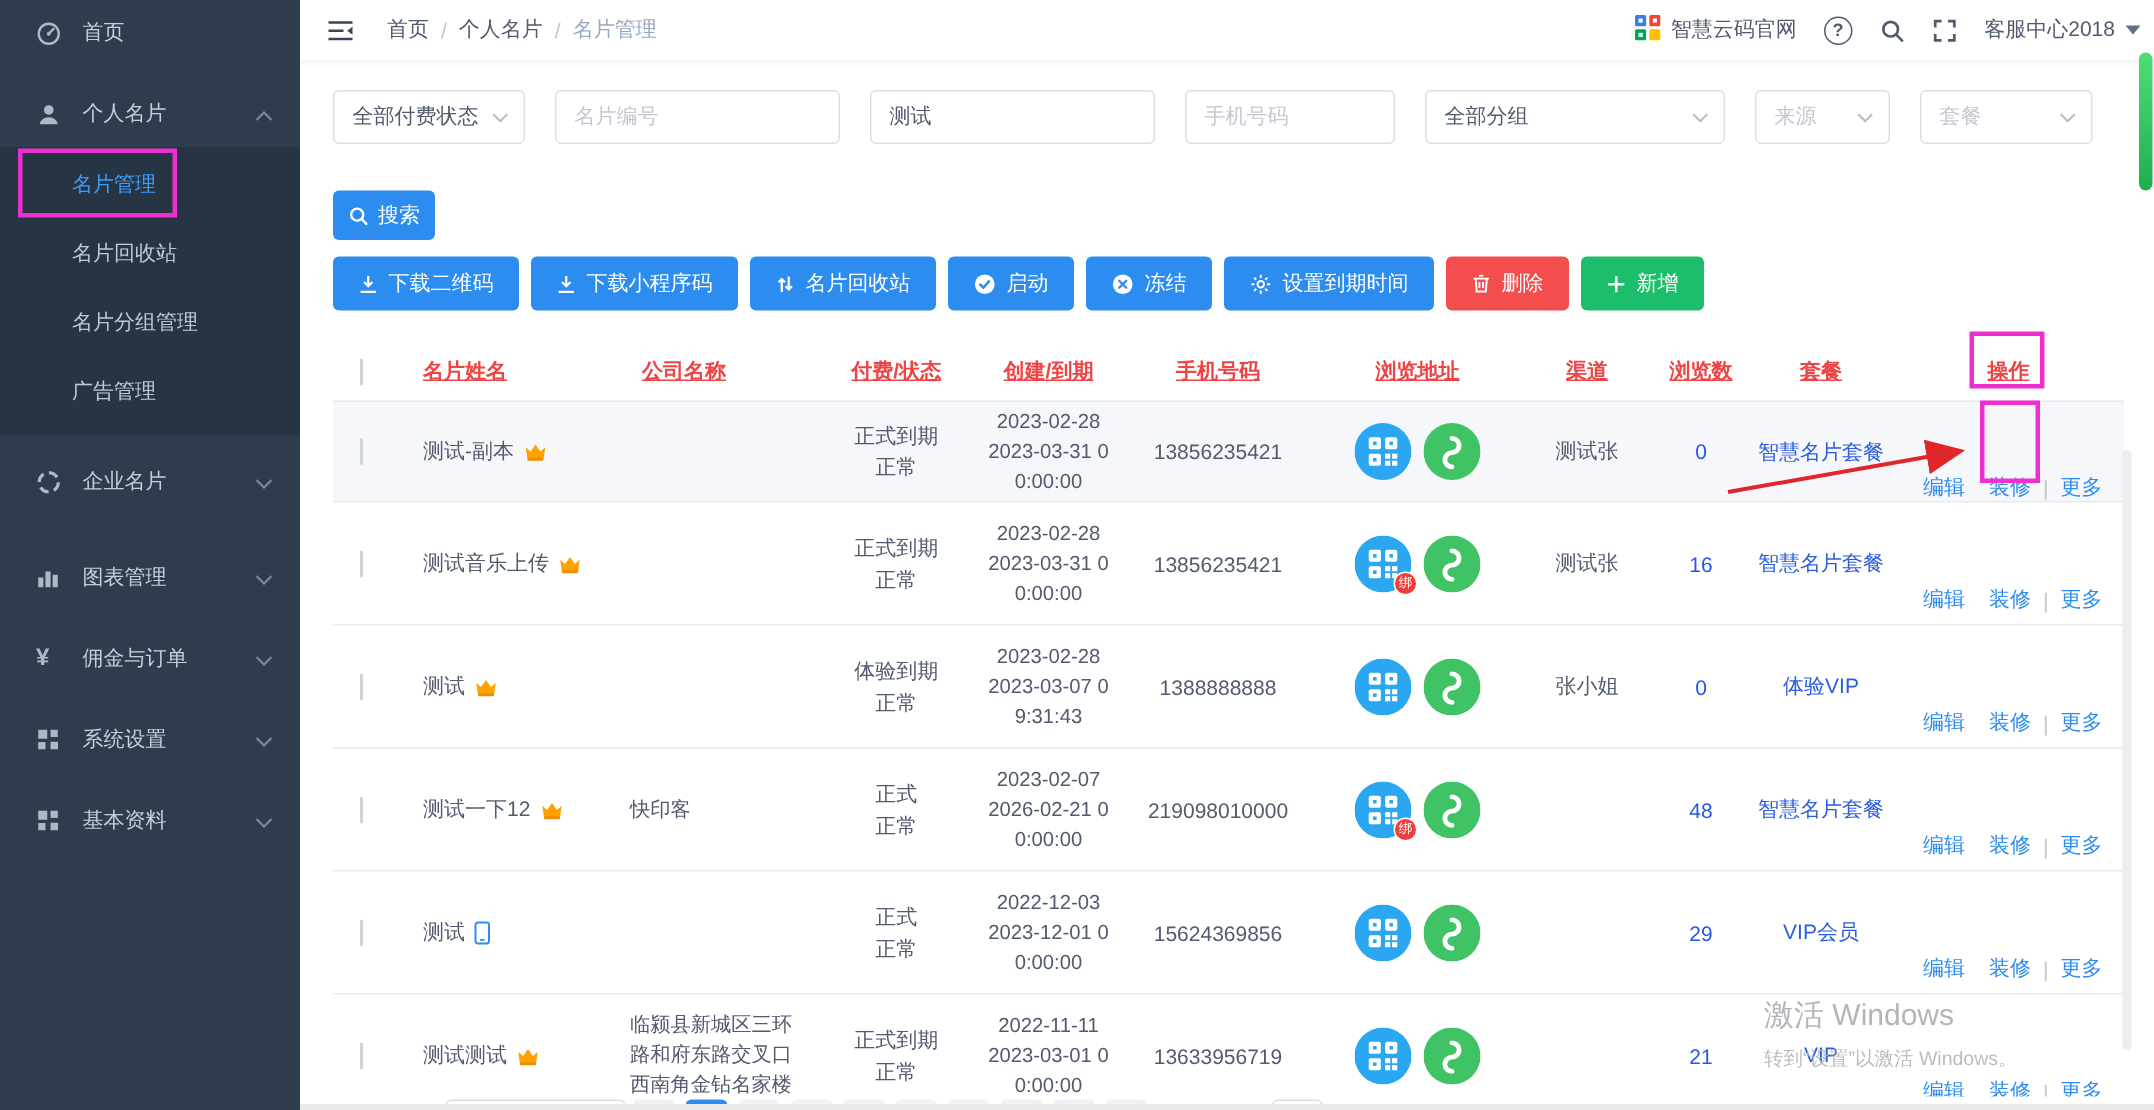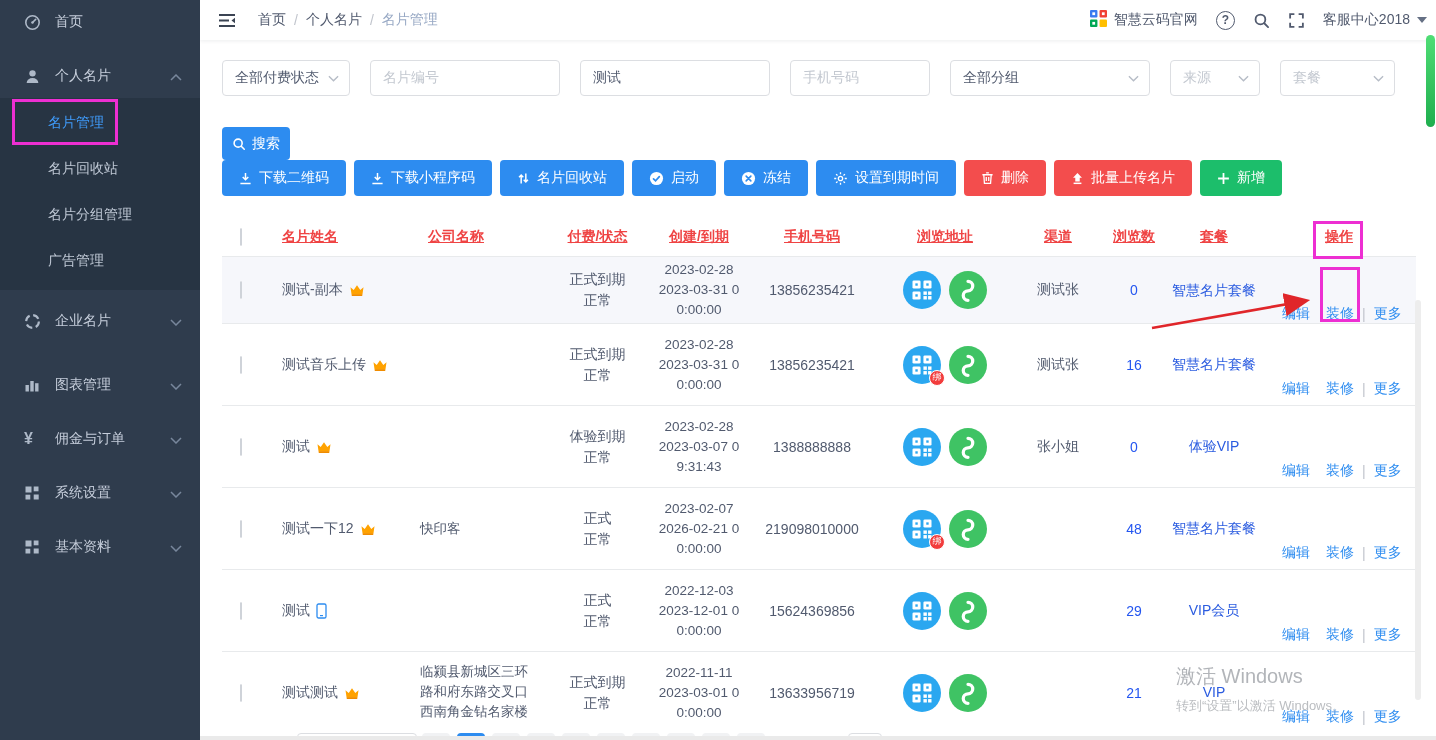--- a/index.html
+++ b/index.html
@@ -33,21 +33,21 @@
 
   
   .content { position:absolute; left:200px; top:40px; width:1236px; height:700px; background:#fff; padding:20px 20px 0 22px; overflow:hidden; }
   .filters { display:flex; gap:20px; }
   .fld { height:36px; border:1px solid #dcdee2; border-radius:4px; display:flex; align-items:center; padding:0 12px; position:relative; background:#fff; }
   .fld.sel { padding-right:30px; cursor:pointer; }
   .fld .dchev { position:absolute; right:10px; color:#b6bcc6; display:flex; }
   .val { color:#515a6e; } .ph { color:#c3c8d0; }
 
   .search-btn { margin-top:31px; width:68px; height:33px; border-radius:4px; background:#2d8cf0; color:#fff; display:flex; align-items:center; justify-content:center; gap:6px; cursor:pointer; }
-  .batch { display:flex; gap:8px; }
+  .batch { margin-top:11px; display:flex; gap:8px; }
   .btn { height:36px; padding:0 17px; border-radius:4px; color:#fff; display:inline-flex; align-items:center; gap:7px; cursor:pointer; white-space:nowrap; }
   .btn.blue { background:#2d8cf0; } .btn.red { background:#f34d4d; } .btn.green { background:#1cbe6b; }
 
   
   .tbl { margin-top:22px; width:1194px; }
   .tgrid { display:grid; grid-template-columns:38px 150px 135px 105px 98px 128px 138px 88px 64px 96px 154px; align-items:center; }
   .thead { height:38px; color:#ef4444; font-weight:bold;text-decoration:underline; }
   .trow { min-height:82px; border-top:1px solid #e8eaec; }
   .trow.short { min-height:67px; }
   .trow.hl { background:#f6f7fb; }
@@ -351,29 +351,20 @@
         <span>设置到期时间</span>
       </div>
     <div class="btn red">
         <span style="display:flex">
           <svg width="13" height="14" viewBox="0 0 14 14" fill="none" stroke="#fff" stroke-width="1.4">
             <path d="M1.5 3.5h11M5.5 1.5h3M3 3.5l.7 9.2h6.6l.7-9.2M5.7 6v4.3M8.3 6v4.3"></path>
           </svg>
         </span>
         <span>删除</span>
       </div>
-    <div class="btn red">
-        <span style="display:flex">
-          <svg width="13" height="13" viewBox="0 0 14 14">
-            <path d="M7 1L2.2 6.2h2.4v4h4.8v-4h2.4z" fill="#fff"></path>
-            <rect x="2.8" y="11.4" width="8.4" height="1.6" fill="#fff"></rect>
-          </svg>
-        </span>
-        <span>批量上传名片</span>
-      </div>
     <div class="btn green">
         <span style="display:flex">
           <svg width="13" height="13" viewBox="0 0 14 14" stroke="#fff" stroke-width="1.9">
             <path d="M7 1.2v11.6M1.2 7h11.6"></path>
           </svg>
         </span>
         <span>新增</span>
       </div>
   </div>
 

